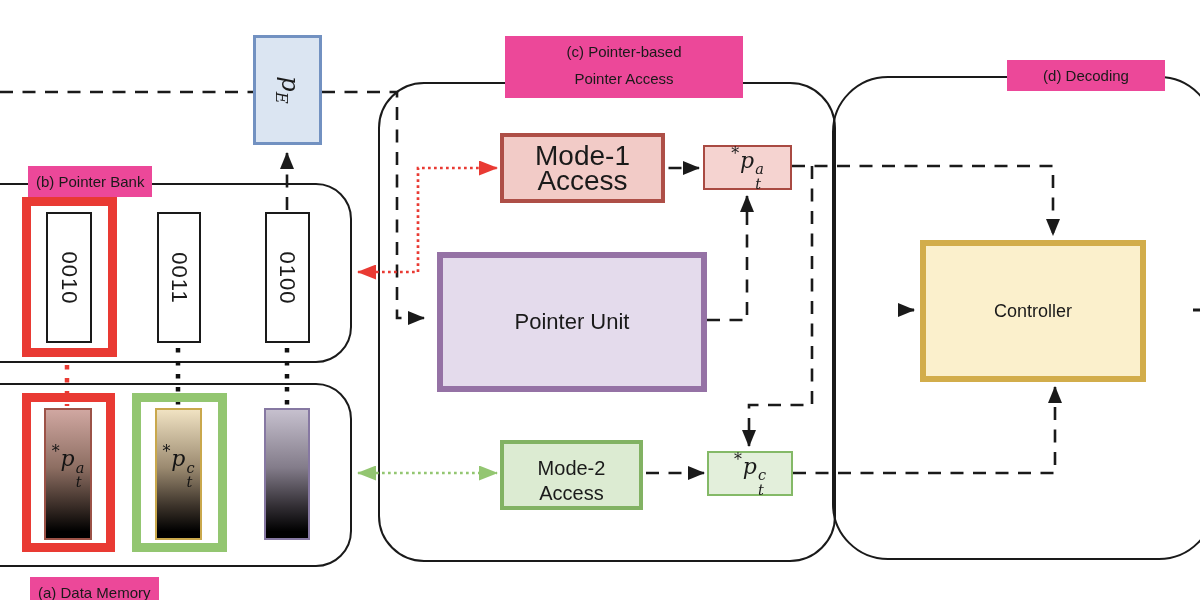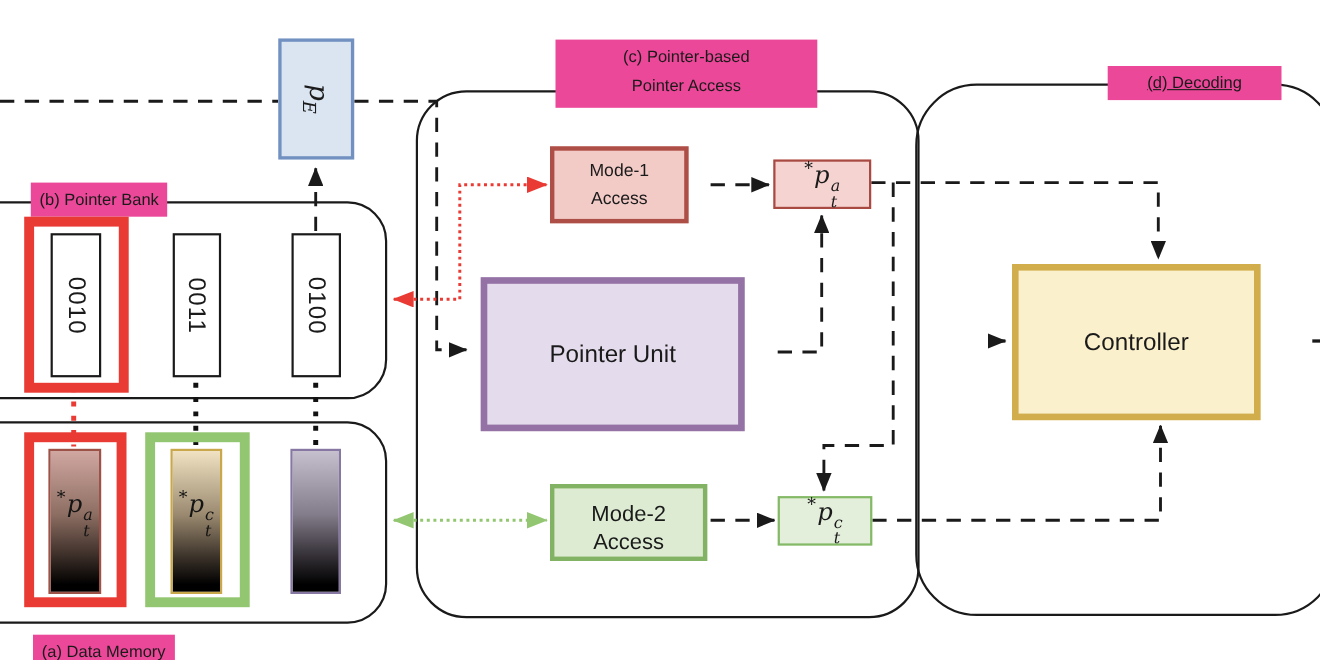--- a/index.html
+++ b/index.html
@@ -12,49 +12,49 @@
   .g-b{left:-40px;top:183px;width:392px;height:180px;border-radius:36px;}
   .g-a{left:-40px;top:383px;width:392px;height:184px;border-radius:36px;}
   .g-c{left:378px;top:82px;width:458px;height:480px;border-radius:46px;}
   .g-d{left:832px;top:76px;width:383px;height:484px;border-radius:56px;}
 
   .glabel{position:absolute;background:#ec4899;font-size:15px;line-height:27px;
           padding:2px 8px;white-space:nowrap;color:#1a1a1a;}
   .lb-b{left:28px;top:166px;}
   .lb-a{left:30px;top:561px;margin-top:16px;}
   .lb-c{left:505px;top:36px;width:238px;text-align:center;padding:2px 0 6px 0;}
-  .lb-d{left:1007px;top:60px;width:142px;text-align:center;text-decoration:underline;}
+  .lb-d{left:1007px;top:60px;width:142px;text-align:center;}
 
   
   svg.overlay{position:absolute;left:0;top:0;width:1200px;height:600px;pointer-events:none;}
   .dash{stroke:#1a1a1a;stroke-width:2.6;fill:none;stroke-dasharray:13 9.5;}
   .solid{stroke:#1a1a1a;stroke-width:3;fill:none;}
   .dotsq{stroke:#111;stroke-width:4.5;fill:none;stroke-dasharray:4.5 8.5;}
   .dotsq-r{stroke:var(--red-accent);stroke-width:4.5;fill:none;stroke-dasharray:4.5 8.5;}
   .dot-r{stroke:var(--red-accent);stroke-width:2.7;fill:none;stroke-dasharray:2.7 3.3;}
   .dot-g{stroke:var(--green-accent);stroke-width:2.7;fill:none;stroke-dasharray:2.7 3.3;}
   .mk-k{fill:#1a1a1a;} .mk-r{fill:var(--red-accent);} .mk-g{fill:var(--green-accent);}
 
   
   .box{display:flex;align-items:center;justify-content:center;text-align:center;}
   .pe{left:253px;top:35px;width:69px;height:110px;background:var(--pe-fill);
       border:3px solid var(--pe-border);}
-  .mode1{left:500px;top:133px;width:126px;height:70px;background:var(--mode1-fill);
-      border:4px solid var(--mode1-border);font-size:16px;line-height:25px;}
+  .mode1{left:500px;top:133px;width:165px;height:70px;background:var(--mode1-fill);
+      border:4px solid var(--mode1-border);font-size:28px;line-height:25px;}
   .mode2{left:500px;top:440px;width:143px;height:70px;background:var(--mode2-fill);
       border:4px solid var(--mode2-border);font-size:20px;line-height:25px;align-items:flex-end;}
-  .pu{left:437px;top:252px;width:240px;height:140px;background:var(--pu-fill);
+  .pu{left:437px;top:252px;width:270px;height:140px;background:var(--pu-fill);
       border:6.5px solid var(--pu-border);font-size:22px;}
   .pta{left:703px;top:145px;width:89px;height:45px;background:var(--pta-fill);
       border:2.5px solid var(--pta-border);}
   .ptc{left:707px;top:451px;width:86px;height:45px;background:var(--ptc-fill);
       border:2.5px solid var(--ptc-border);}
   .zt{left:856px;top:242px;width:45px;height:135px;background:var(--zt-fill);color:#fff;}
   .ctrl{left:920px;top:240px;width:226px;height:142px;background:var(--controller-fill);
-      border:6.5px solid var(--controller-border);font-size:22px;}
+      border:6.5px solid var(--controller-border);font-size:18px;}
 
   
   .cell{background:#fff;border:2.5px solid #1a1a1a;display:flex;align-items:center;justify-content:center;}
   .cell span{transform:rotate(90deg);font-size:22px;letter-spacing:1px;white-space:nowrap;}
   .c1{left:46px;top:212px;width:46px;height:131px;}
   .c2{left:157px;top:212px;width:44px;height:131px;}
   .c3{left:265px;top:212px;width:45px;height:131px;}
   .frame{border-style:solid;background:transparent;}
   .fr-addr{left:22px;top:197px;width:95px;height:160px;border-width:9px;border-color:var(--red-accent);}
   .fr-bar-red{left:22px;top:393px;width:93px;height:159px;border-width:9px;border-color:var(--red-accent);}

